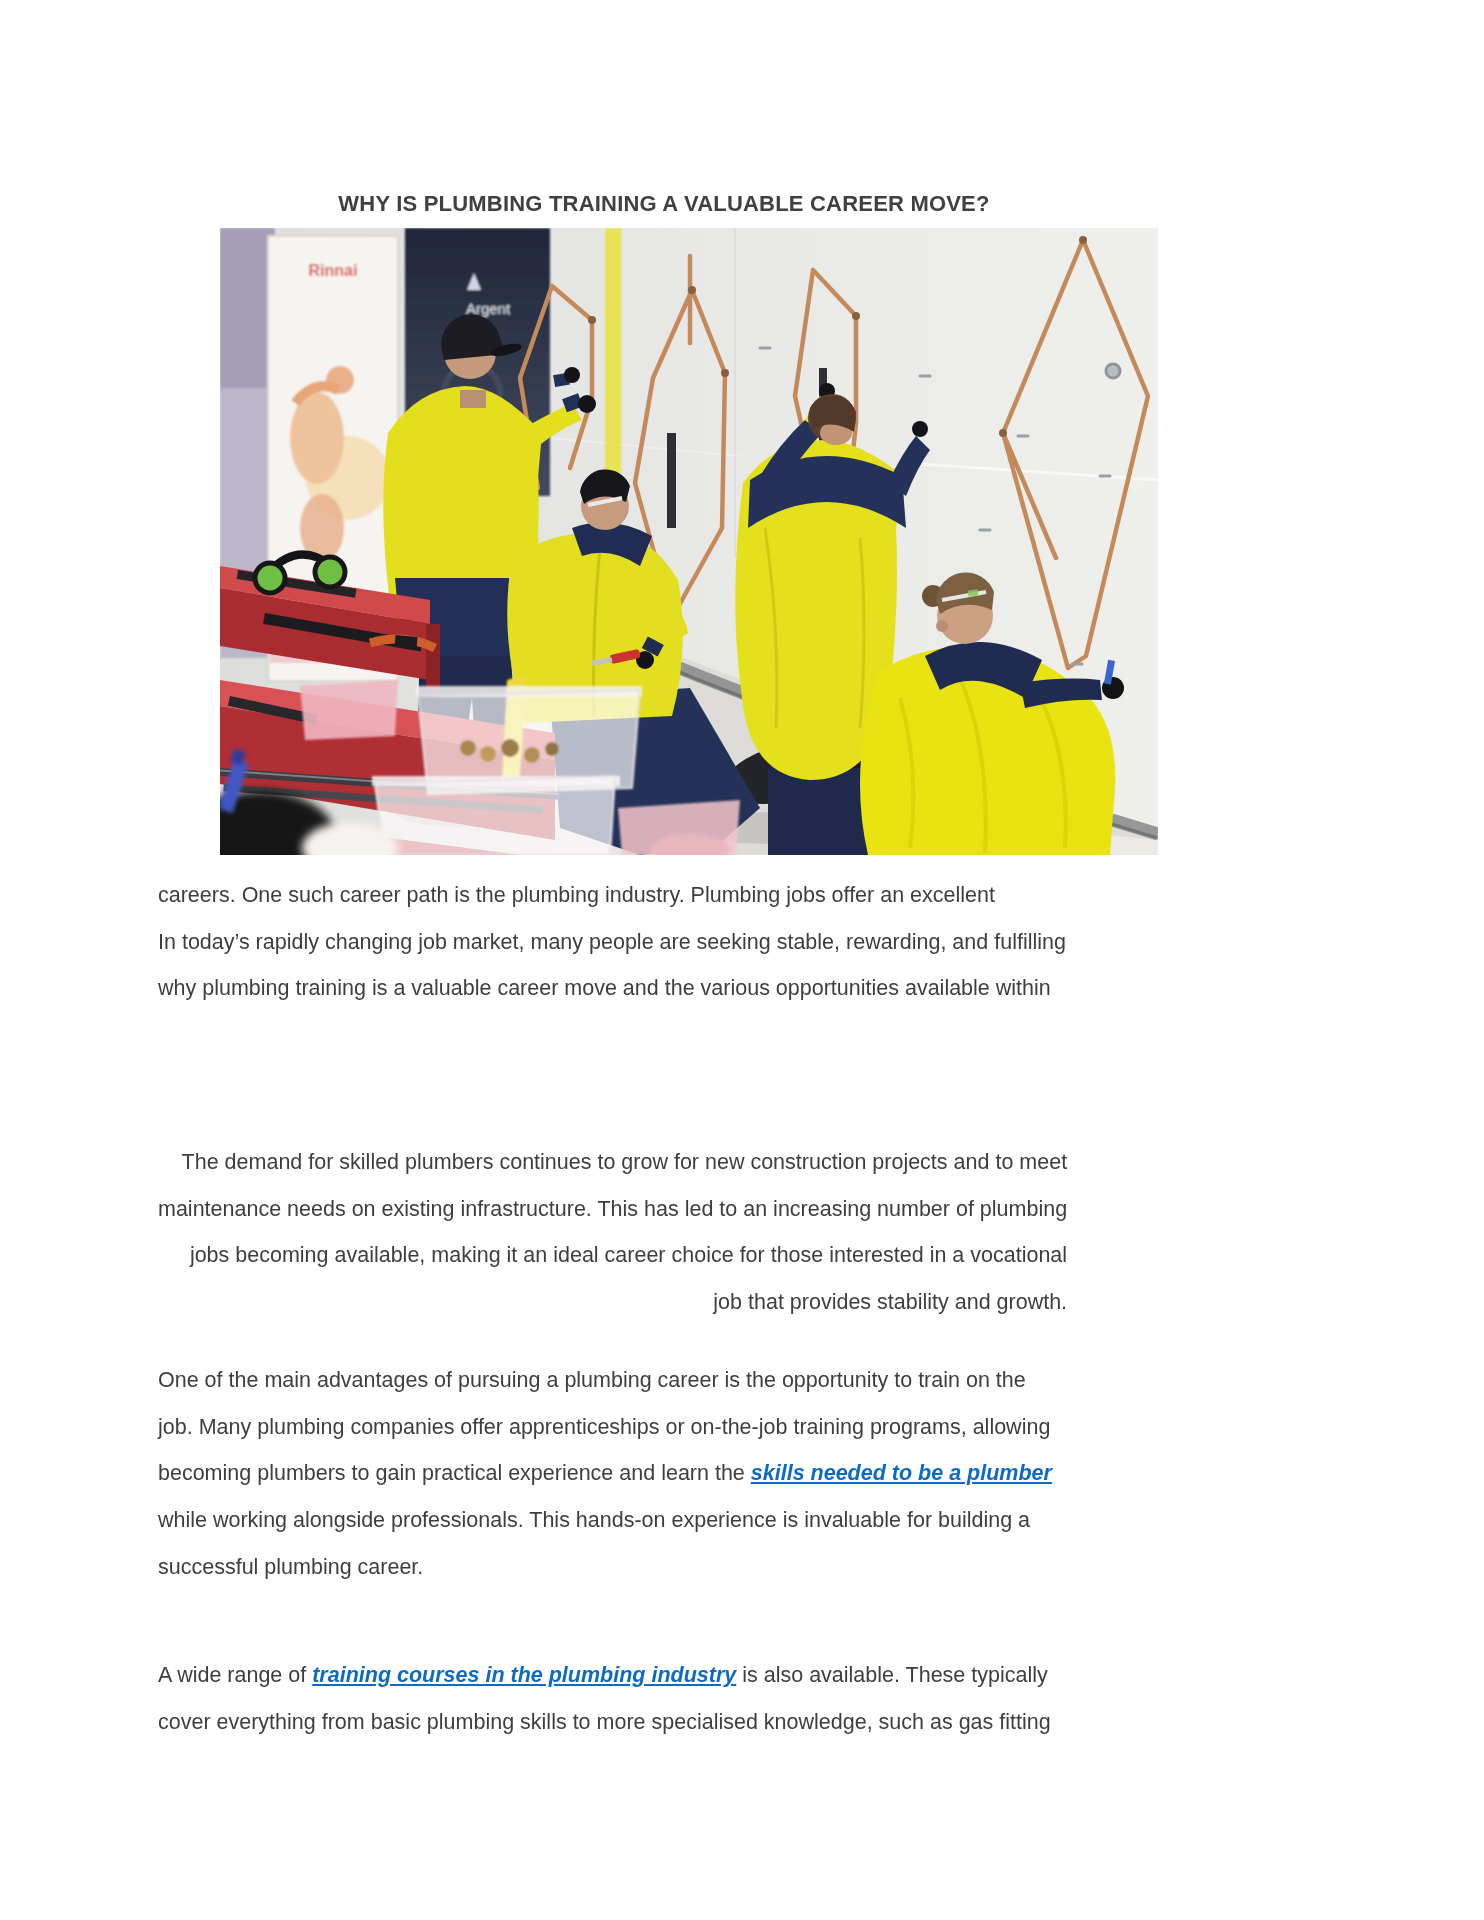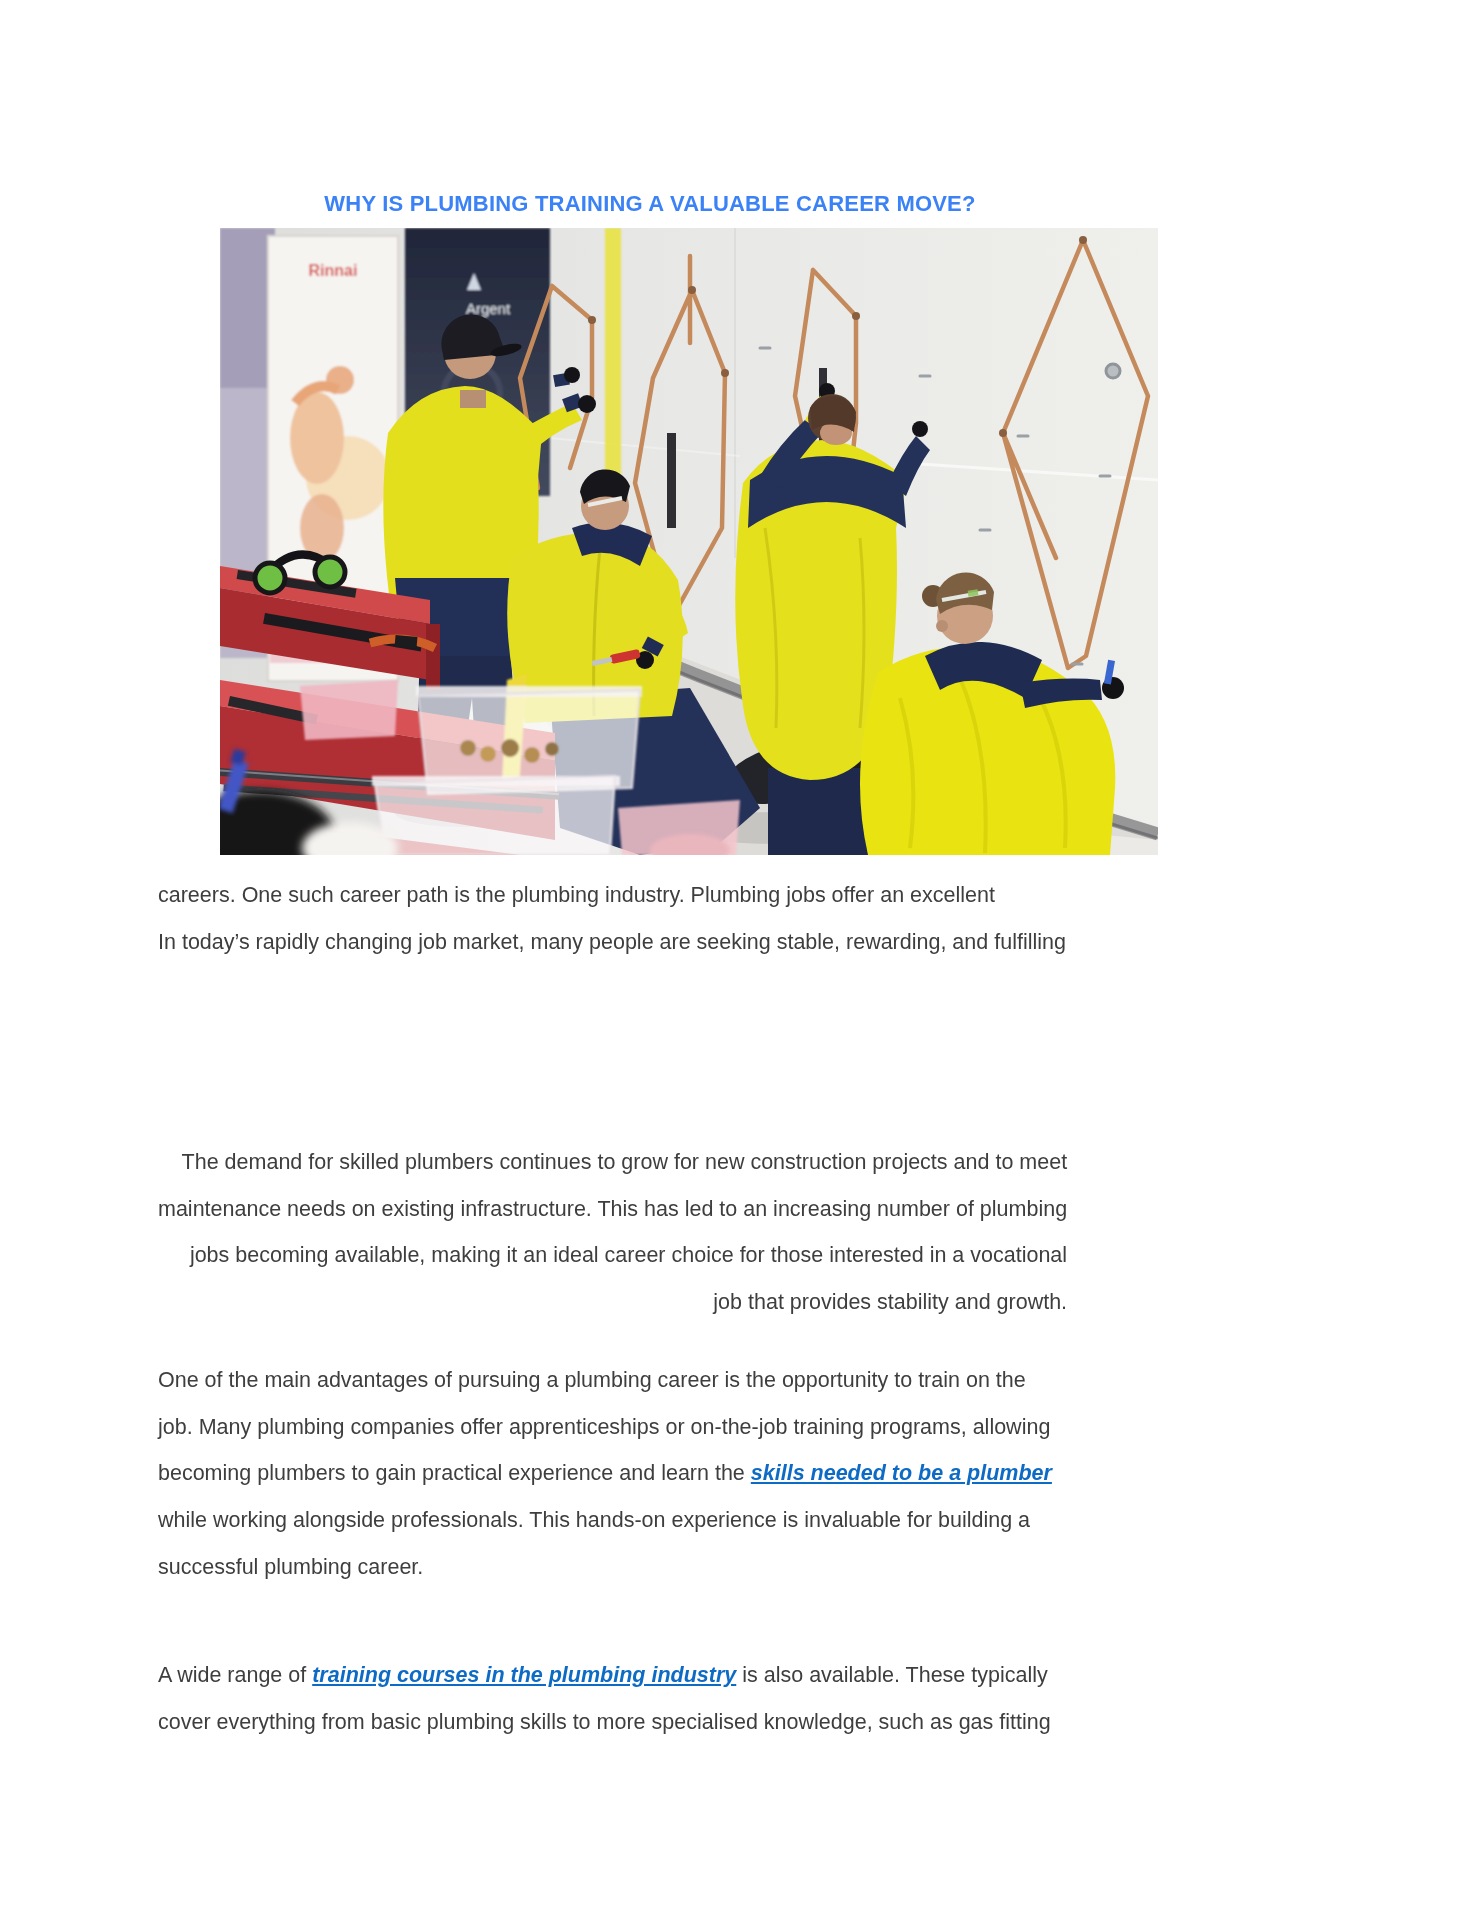--- a/index.html
+++ b/index.html
@@ -1,23 +1,23 @@
 <!DOCTYPE html>
 <html><head>
 <meta charset="utf-8">
 <style>
   html,body{margin:0;padding:0;background:#ffffff;}
   .page{
     position:relative;width:1484px;height:1920px;background:#ffffff;
     font-family:"Liberation Sans",sans-serif;overflow:hidden;
   }
   .title{
-    position:absolute;left:144px;top:174px;width:1012px;
+    position:absolute;left:158px;top:174px;width:1012px;
     text-align:center;font-size:22px;line-height:30px;font-weight:bold;
-    color:#3b82f6;letter-spacing:0.2px;
+    color:#404040;letter-spacing:0.2px;
   }
   .photo{
     position:absolute;left:220px;top:228px;width:938px;height:627px;margin:0;
   }
   .para{
     position:absolute;left:158px;font-size:21.5px;line-height:46.7px;color:#3e3e3e;
   }
   .p1{top:872px;} .p2{top:1139px;text-align:right;} .p3{top:1357px;} .p4{top:1652px;}
   .line{white-space:pre;}
   .doclink{color:#0d6bc5;font-weight:bold;text-decoration:underline;cursor:pointer;font-style:italic;}
@@ -238,20 +238,21 @@
           <rect x="12" y="522" width="12" height="14" fill="#2b3a9e" transform="rotate(18 18 529)"></rect>
         </g>
         <ellipse cx="470" cy="622" rx="40" ry="16" fill="#eab6bd" filter="url(#b2)"></ellipse>
       </g>
     </svg>
   </figure>
 
   <div class="para p1">
     <div class="line"><span>careers. One such career path is the plumbing industry. Plumbing jobs offer an excellent</span></div>
     <div class="line"><span>In today’s rapidly changing job market, many people are seeking stable, rewarding, and fulfilling</span></div>
+    <div class="line"><span>why plumbing training is a valuable career move and the various opportunities available within</span></div>
   </div>
 
   <div class="para p2">
     <div class="line"><span>The demand for skilled plumbers continues to grow for new construction projects and to meet</span></div>
     <div class="line"><span>maintenance needs on existing infrastructure. This has led to an increasing number of plumbing</span></div>
     <div class="line"><span>jobs becoming available, making it an ideal career choice for those interested in a vocational</span></div>
     <div class="line"><span>job that provides stability and growth.</span></div>
   </div>
 
   <div class="para p3">

